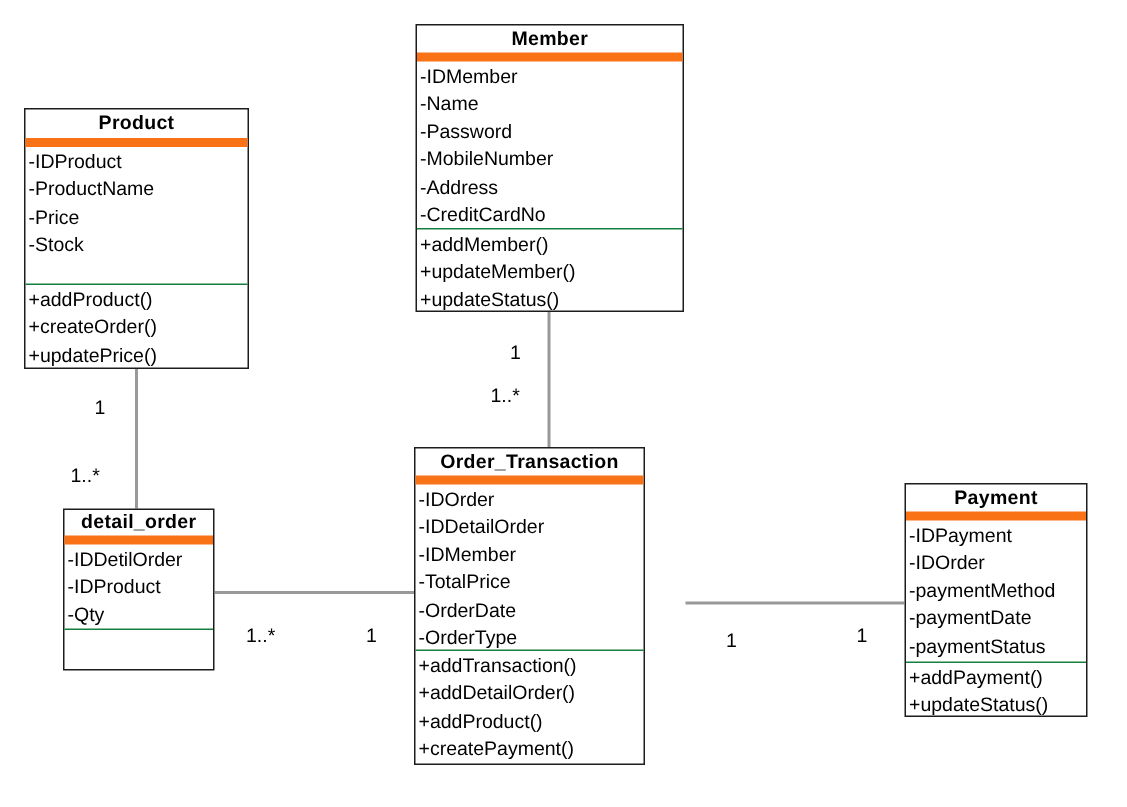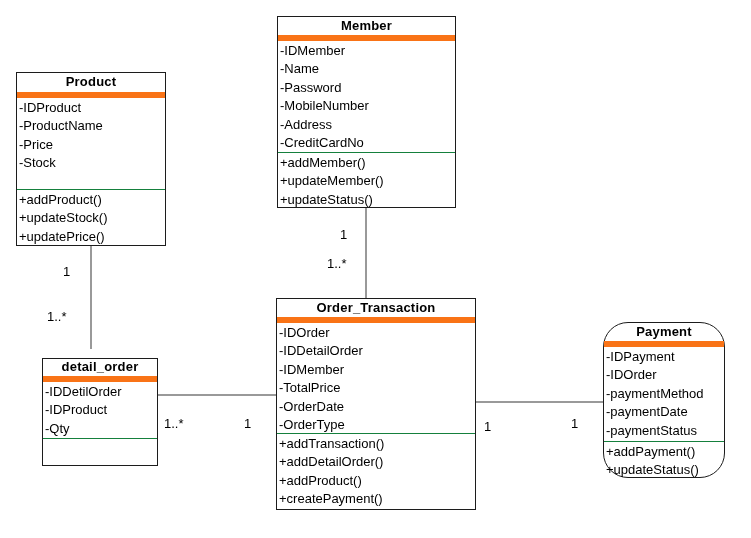--- a/index.html
+++ b/index.html
@@ -79,21 +79,21 @@
   <div class="class-box" style="left:16px; top:72px; width:150px; height:174px;">
     <div class="class-title" style="height:25px;">Product</div>
     <div class="class-attrs" style="height:92px;">
       <div class="member-row">-IDProduct</div>
       <div class="member-row">-ProductName</div>
       <div class="member-row">-Price</div>
       <div class="member-row">-Stock</div>
     </div>
     <div class="class-methods" style="height:55px;">
       <div class="member-row">+addProduct()</div>
-      <div class="member-row">+updateStock()</div>
+      <div class="member-row">+createOrder()</div>
       <div class="member-row">+updatePrice()</div>
     </div>
   </div>
 
   <div class="class-box" style="left:277px; top:16px; width:179px; height:192px;">
     <div class="class-title" style="height:24px;">Member</div>
     <div class="class-attrs" style="height:112px;">
       <div class="member-row">-IDMember</div>
       <div class="member-row">-Name</div>
       <div class="member-row">-Password</div>
@@ -101,49 +101,49 @@
       <div class="member-row">-Address</div>
       <div class="member-row">-CreditCardNo</div>
     </div>
     <div class="class-methods" style="height:54px;">
       <div class="member-row">+addMember()</div>
       <div class="member-row">+updateMember()</div>
       <div class="member-row">+updateStatus()</div>
     </div>
   </div>
 
-  <div class="class-box" style="left:276px; top:298px; width:200px; height:212px;">
+  <div class="class-box" style="left:276px; top:298px; width:154px; height:212px;">
     <div class="class-title" style="height:24px;">Order_Transaction</div>
     <div class="class-attrs" style="height:111px;">
       <div class="member-row">-IDOrder</div>
       <div class="member-row">-IDDetailOrder</div>
       <div class="member-row">-IDMember</div>
       <div class="member-row">-TotalPrice</div>
       <div class="member-row">-OrderDate</div>
       <div class="member-row">-OrderType</div>
     </div>
     <div class="class-methods" style="height:75px;">
       <div class="member-row">+addTransaction()</div>
       <div class="member-row">+addDetailOrder()</div>
       <div class="member-row">+addProduct()</div>
       <div class="member-row">+createPayment()</div>
     </div>
   </div>
 
-  <div class="class-box" style="left:42px; top:358px; width:116px; height:108px;">
+  <div class="class-box" style="left:42px; top:339px; width:101px; height:108px;">
     <div class="class-title" style="height:23px;">detail_order</div>
     <div class="class-attrs" style="height:57px;">
       <div class="member-row">-IDDetilOrder</div>
       <div class="member-row">-IDProduct</div>
       <div class="member-row">-Qty</div>
     </div>
     <div class="class-methods" style="height:26px;"></div>
   </div>
 
-  <div class="class-box" style="left:603px; top:322px; width:122px; height:156px;border-radius:25px;">
+  <div class="class-box" style="left:603px; top:322px; width:122px; height:156px;">
     <div class="class-title" style="height:24px;">Payment</div>
     <div class="class-attrs" style="height:95px;">
       <div class="member-row">-IDPayment</div>
       <div class="member-row">-IDOrder</div>
       <div class="member-row">-paymentMethod</div>
       <div class="member-row">-paymentDate</div>
       <div class="member-row">-paymentStatus</div>
     </div>
     <div class="class-methods" style="height:35px;">
       <div class="member-row">+addPayment()</div>

